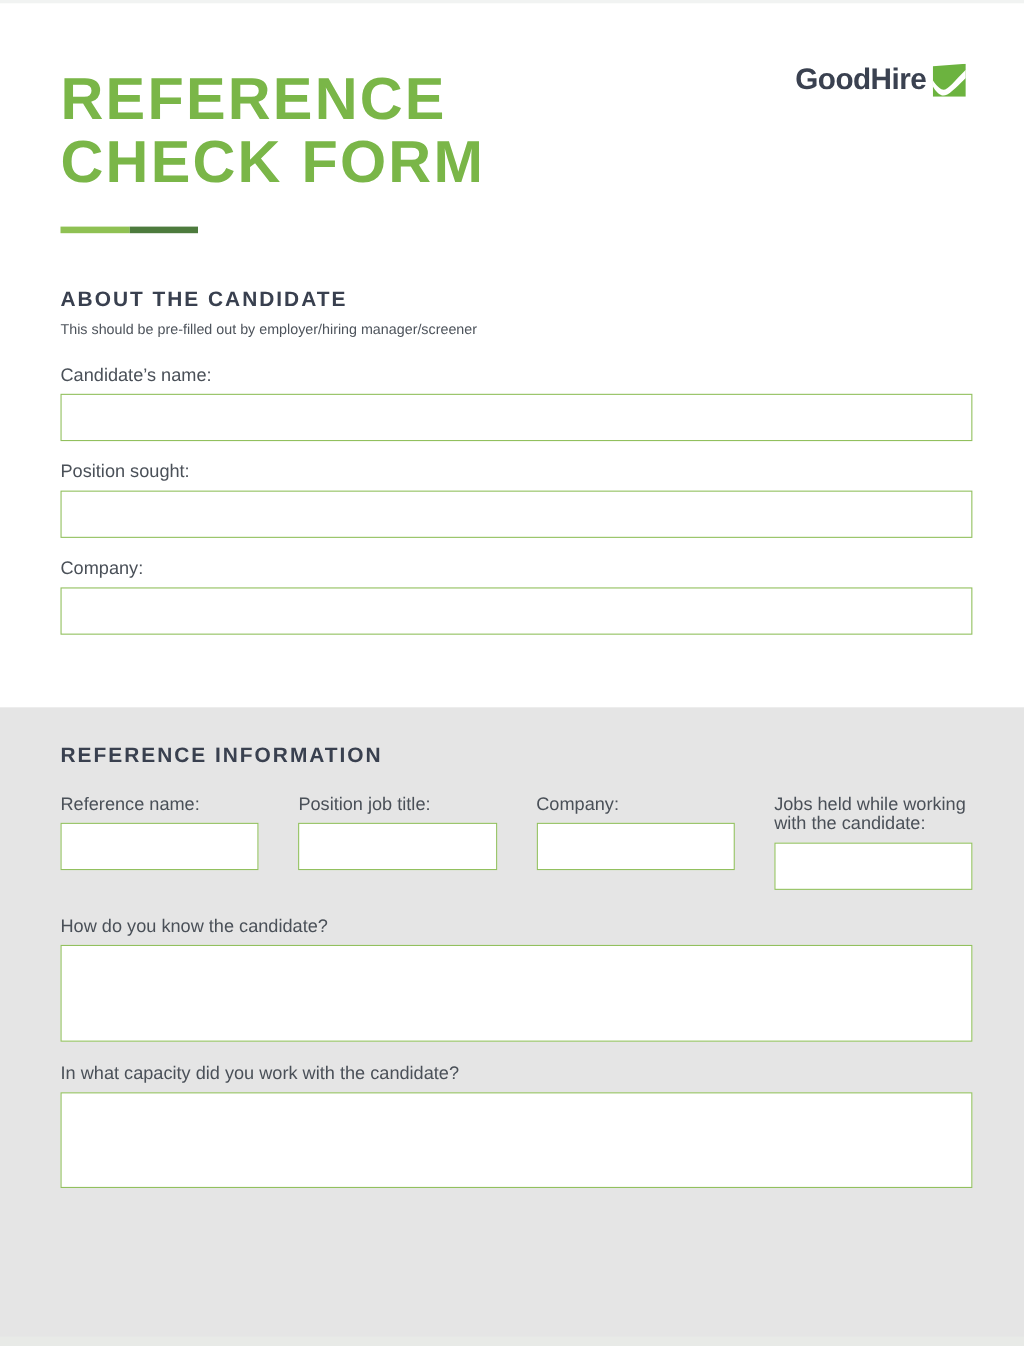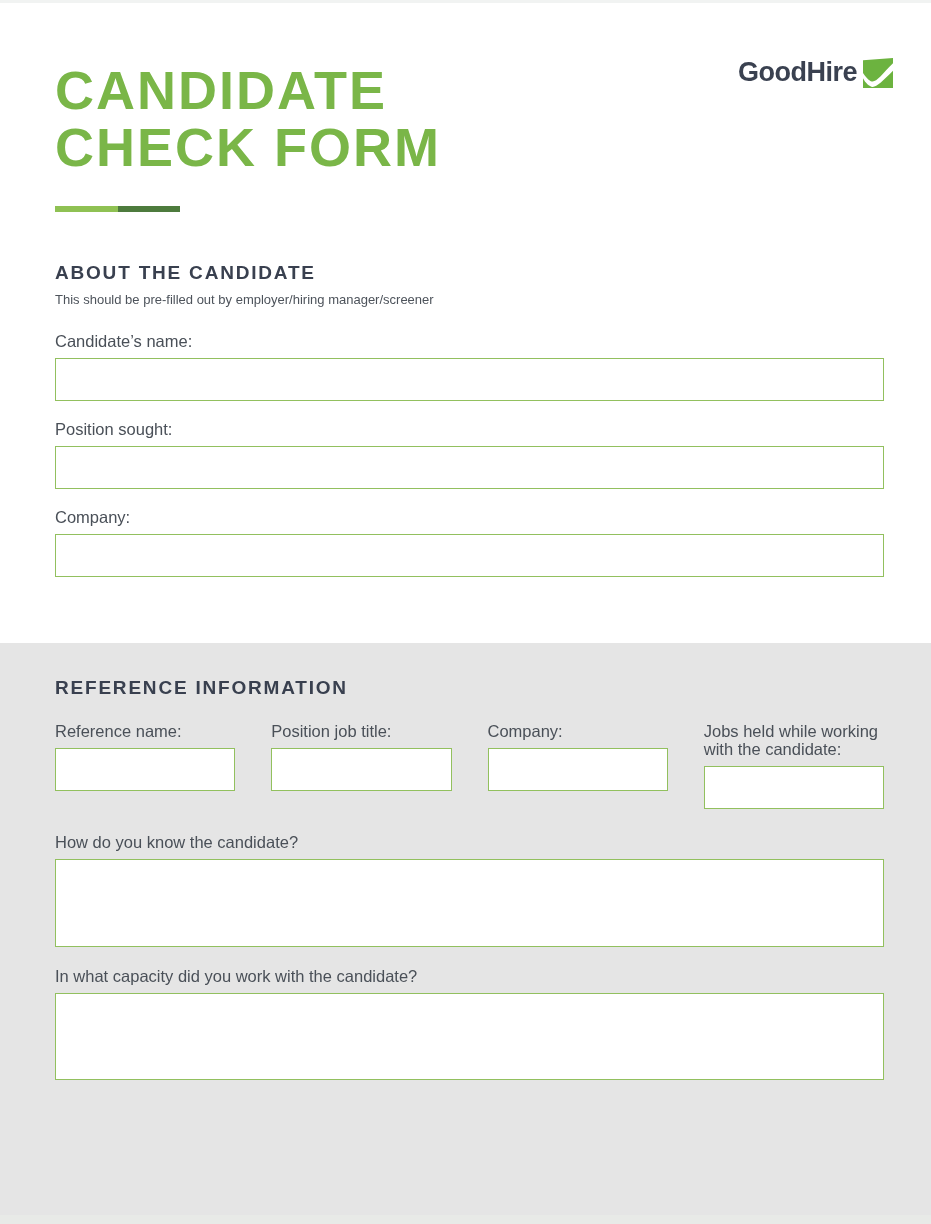--- a/index.html
+++ b/index.html
@@ -35,21 +35,21 @@
     line-height: 57px;
     font-weight: 800;
     letter-spacing: 2px;
     color: #7ab648;
   }
   .title-line { display: block; }
 
   .brand {
     position: absolute;
     top: 57px;
-    right: 38px;
+    right: 53px;
     display: flex;
     align-items: center;
     gap: 6px;
   }
   .brand-text {
     font-size: 27px;
     font-weight: 800;
     letter-spacing: -0.5px;
     color: #3a4150;
   }
@@ -147,21 +147,21 @@
 </style>
 </head>
 <body>
 
 <div class="page">
   <div class="top-strip"></div>
 
   <section class="white-section">
 
     <h1 class="page-title">
-      <span class="title-line">CANDIDATE</span>
+      <span class="title-line">REFERENCE</span>
       <span class="title-line">CHECK FORM</span>
     </h1>
 
     <div class="brand">
       <span class="brand-text">GoodHire</span>
       <svg class="brand-icon" viewBox="0 0 28 28" aria-hidden="true">
         <polygon points="0,2 28,0 28,28 0,28" fill="#6cb33f"></polygon>
         <path d="M0,14 C4,20 7,22 9,22 C13,22 18,15 28,5 L28,12 C19,21 13,27 9,27 C6,27 2,23 0,19 Z" fill="#ffffff"></path>
       </svg>
     </div>

